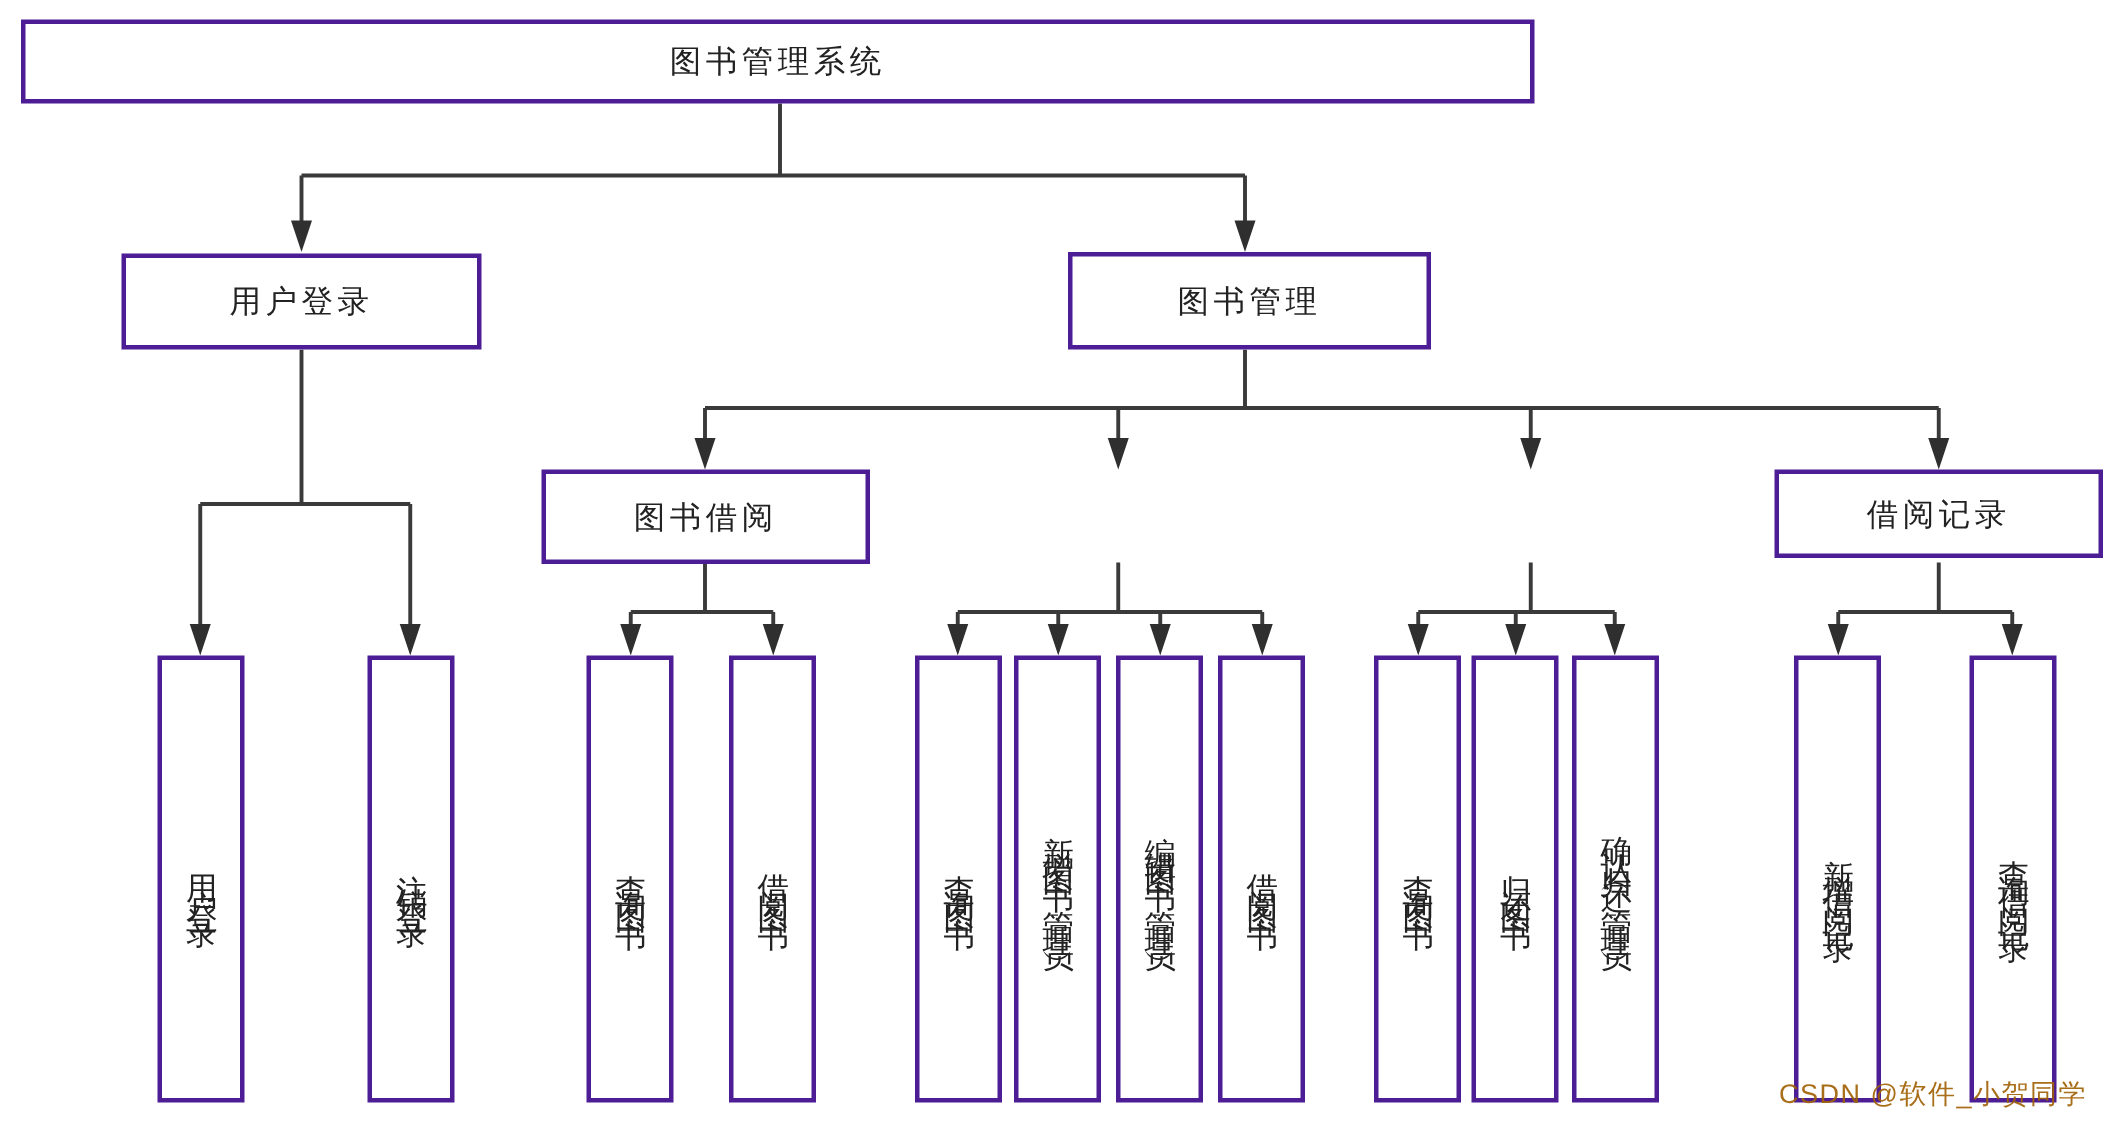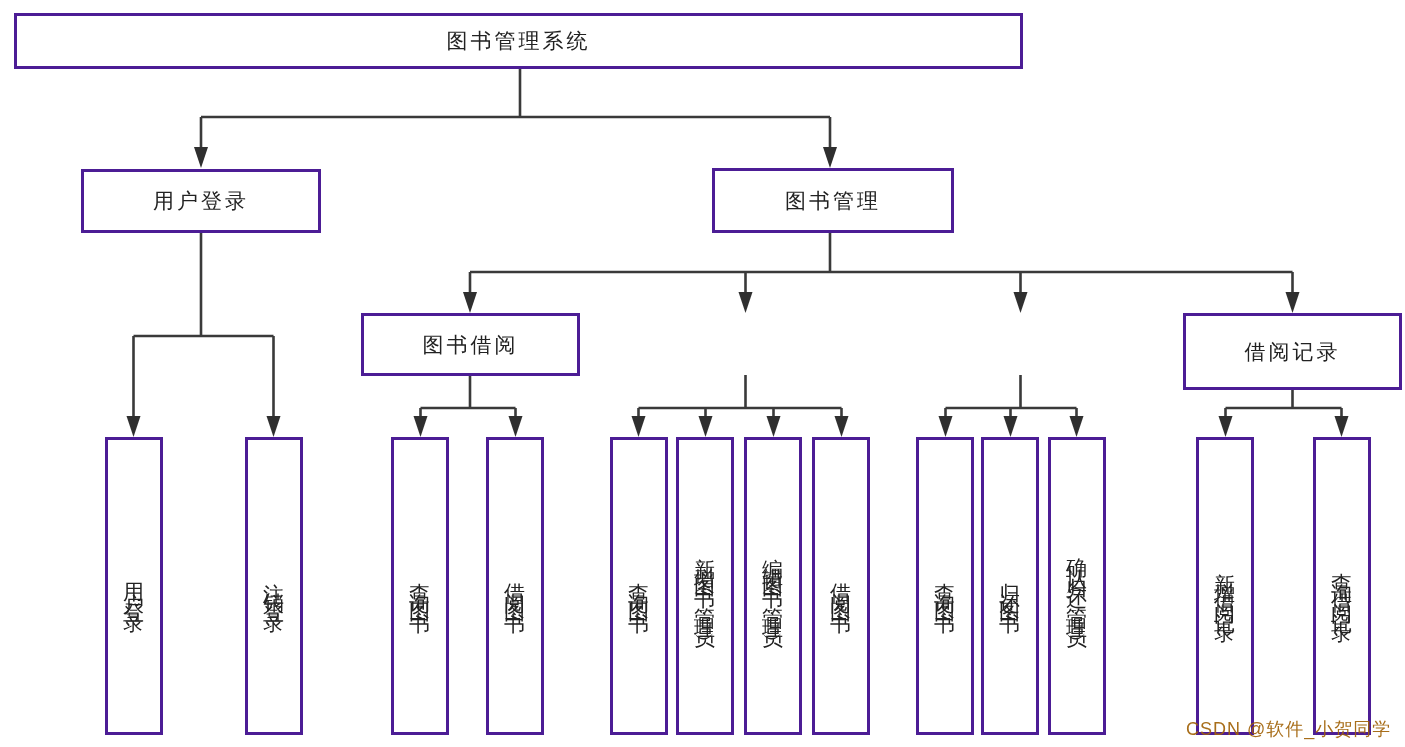--- a/index.html
+++ b/index.html
@@ -75,21 +75,21 @@
   <div class="box" style="left:81px;top:169px;width:240px;height:64px;">
     <span class="hlabel">用户登录</span>
   </div>
   <div class="box" style="left:712px;top:168px;width:242px;height:65px;">
     <span class="hlabel">图书管理</span>
   </div>
 
   <div class="box" style="left:361px;top:313px;width:219px;height:63px;">
     <span class="hlabel">图书借阅</span>
   </div>
-  <div class="box" style="left:1183px;top:313px;width:219px;height:77px;">
+  <div class="box" style="left:1183px;top:313px;width:219px;height:59px;">
     <span class="hlabel">借阅记录</span>
   </div>
 
   <div class="box leaf" style="left:105px;">
     <span class="vlabel">用户登录</span>
   </div>
   <div class="box leaf" style="left:245px;">
     <span class="vlabel">注销登录</span>
   </div>
 

